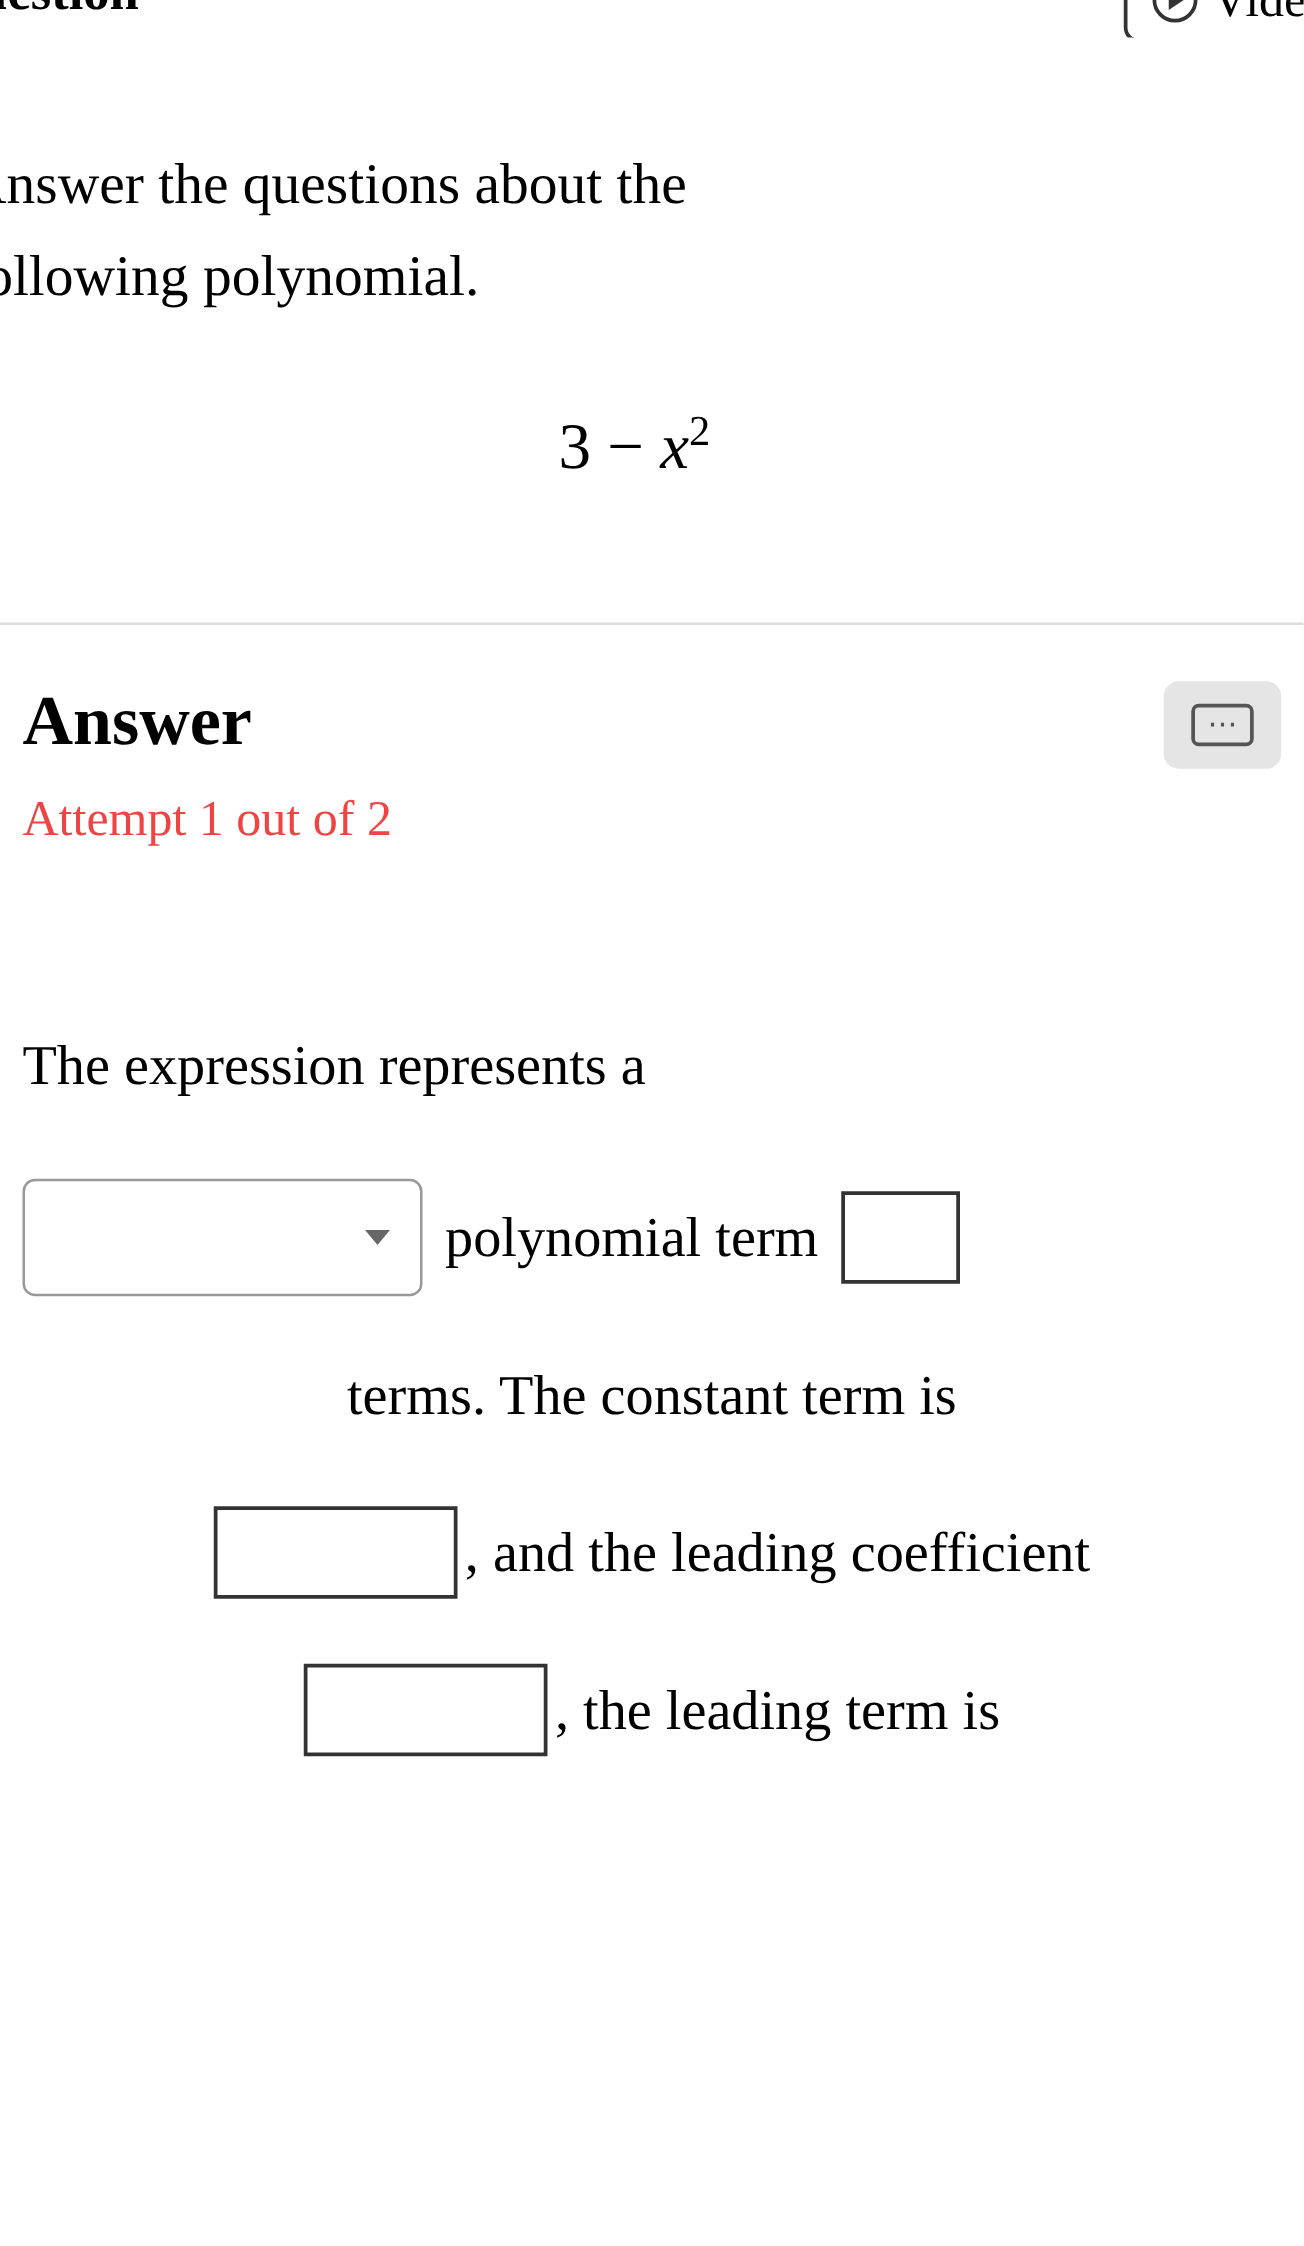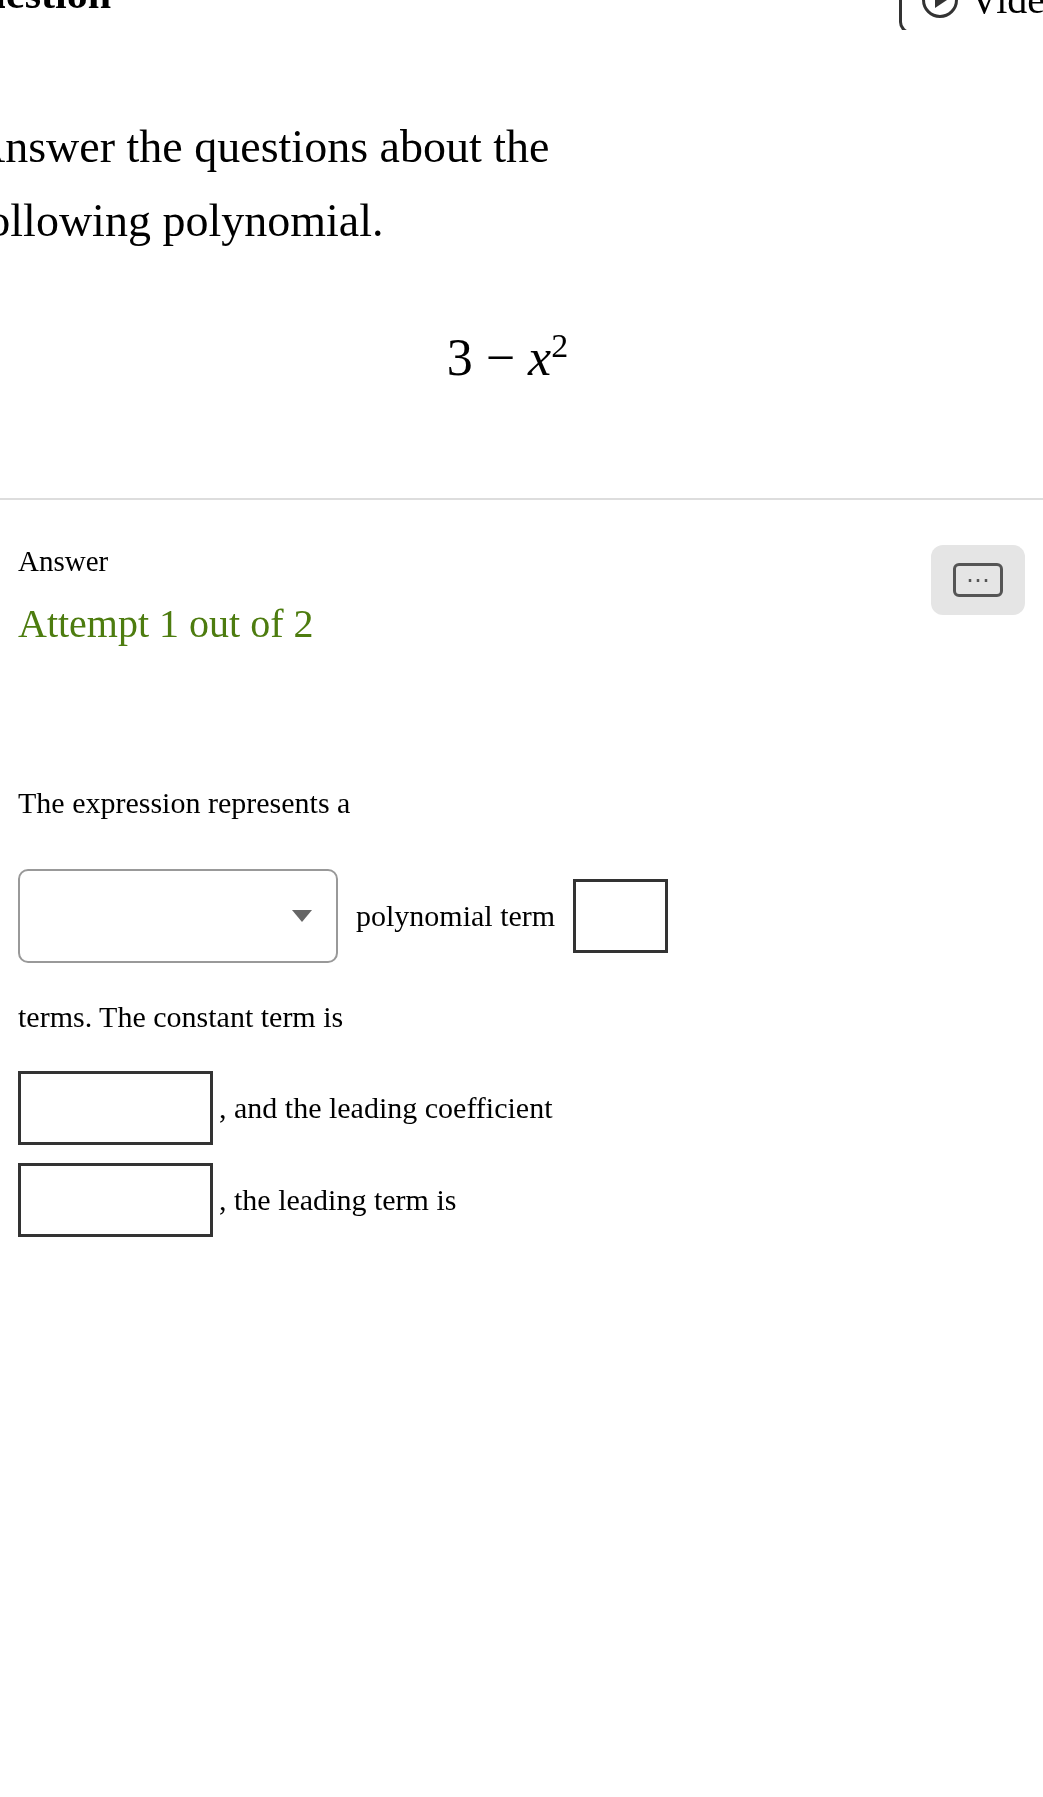--- a/index.html
+++ b/index.html
@@ -87,22 +87,22 @@
     .answer-section {
       padding: 45px 18px 0 18px;
       position: relative;
     }
     .answer-header {
       display: flex;
       justify-content: space-between;
       align-items: flex-start;
     }
     .answer-title {
-      font-size: 29px;
-      font-weight: normal;
+      font-size: 56px;
+      font-weight: bold;
     }
     .keyboard-button {
       background: #e5e5e5;
       border-radius: 12px;
       padding: 18px 22px;
       display: flex;
       align-items: center;
       justify-content: center;
       cursor: pointer;
     }
@@ -117,26 +117,26 @@
       justify-content: center;
     }
     .keyboard-icon::before {
       content: '⋯';
       font-size: 24px;
       color: #555;
       line-height: 0;
     }
     .attempt-text {
       font-size: 40px;
-      color: #4d7c0f;
+      color: #ef4444;
       margin-top: 22px;
     }
     .sentence-section {
       padding: 120px 18px 0 18px;
-      font-size: 30px;
+      font-size: 45px;
       line-height: 2.4;
     }
     .sentence-row {
       display: flex;
       align-items: center;
       flex-wrap: wrap;
       gap: 0;
     }
     .text-span {
       white-space: nowrap;
@@ -178,20 +178,21 @@
       border: 3px solid #333;
       background: #fff;
       vertical-align: middle;
       margin-right: 6px;
     }
     .row2 {
       margin-top: 30px;
     }
     .row3, .row4, .row5 {
       margin-top: 18px;
+      justify-content: center;
     }
   </style>
 </head>
 <body>
 
 <div class="header-row">
   <div class="question-label">Question</div>
   <div class="video-button">
     <span class="video-icon"></span>
     <span>Video</span>

